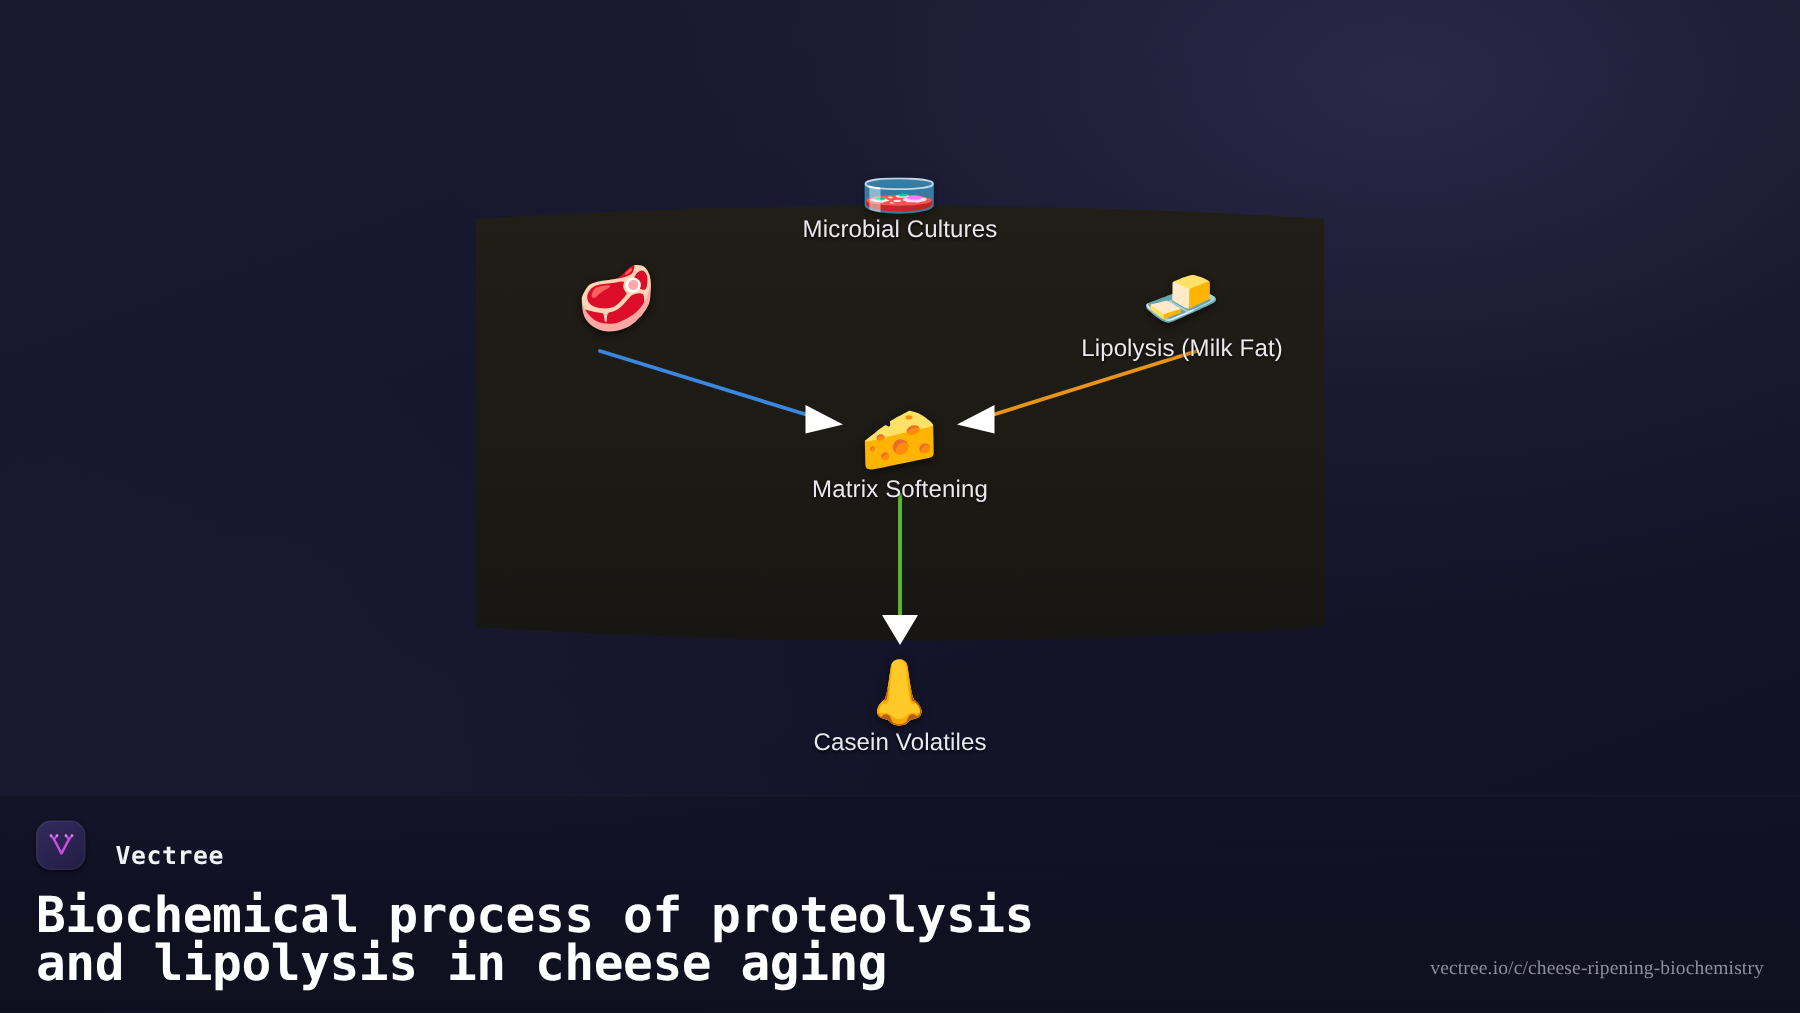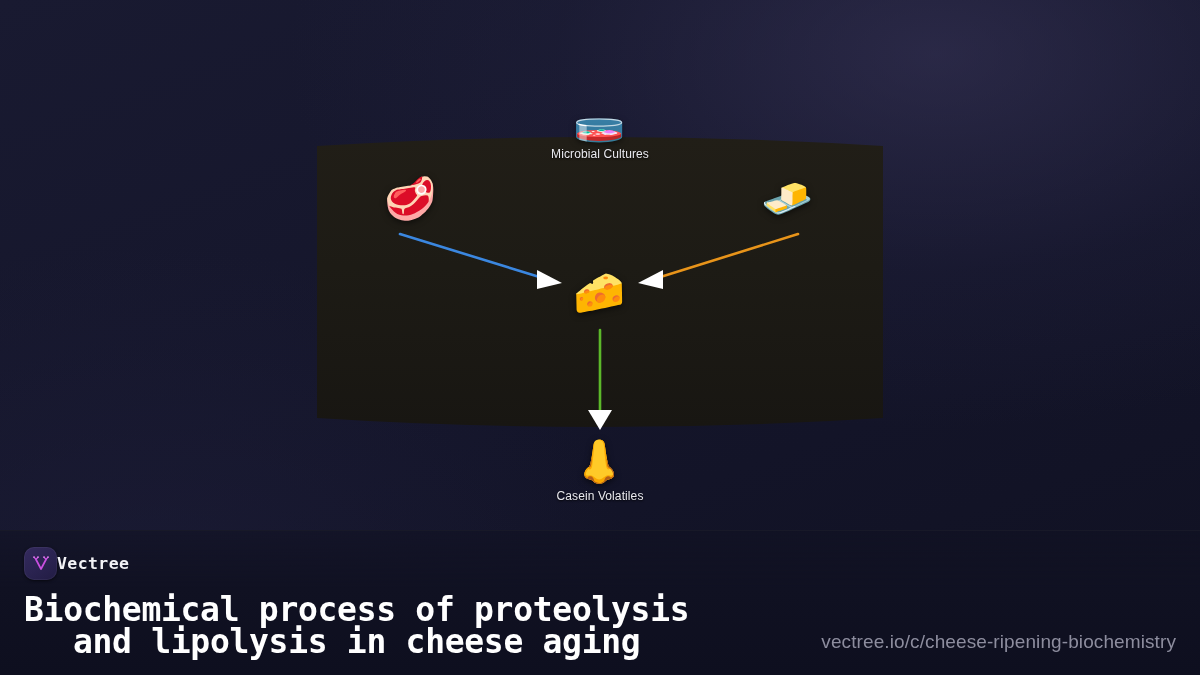--- a/index.html
+++ b/index.html
@@ -39,66 +39,65 @@
     font-size:42px;
     line-height:48px;
     height:48px;
     display:block;
     font-family:"DejaVu Sans", sans-serif;
     filter:drop-shadow(0 2px 3px rgba(0,0,0,0.55));
   }
   .node-label {
     display:block;
     margin-top:3px;
-    font-size:12px;
+    font-size:16px;
     line-height:14px;
     color:#e9e9ef;
     font-family:"Liberation Sans", sans-serif;
     letter-spacing:0.1px;
     text-shadow:0 1px 2px rgba(0,0,0,0.85);
     white-space:nowrap;
   }
 
   
   #footer {
     position:absolute;
     left:0; right:0; bottom:0;
     height:145px;
     border-top:1px solid rgba(255,255,255,0.045);
     background:linear-gradient(180deg, rgba(16,17,34,0.55) 0%, #101122 40%, #0e0f1f 100%);
   }
   #brand-row {
     position:absolute; left:24px; top:16px;
-    display:flex; align-items:center; gap:0;
+    display:flex; align-items:flex-end; gap:20px;
   }
   #brand-logo {
     width:33px; height:33px; border-radius:10px;
     background:linear-gradient(145deg, #342a5e 0%, #2a2350 55%, #221c44 100%);
     box-shadow:0 1px 3px rgba(0,0,0,0.6), inset 0 0 0 1px rgba(255,255,255,0.05);
     display:flex; align-items:center; justify-content:center;
   }
   #brand-name {
     font-family:"DejaVu Sans Mono", monospace;
     font-size:16.5px; font-weight:bold;
     color:#f2f2f6; letter-spacing:0.4px;
   }
   #page-title {
     position:absolute; left:24px; top:63px;
     font-family:"DejaVu Sans Mono", monospace;
     font-size:33px; font-weight:bold;
     line-height:32px;
     color:#ffffff;
     letter-spacing:-0.3px;
     white-space:pre-line;
-    text-align:center;
   }
   #page-url {
     position:absolute; right:24px; bottom:22px;
-    font-family:Liberation Sans, sans-serif;
-    font-size:19px;
+    font-family:Liberation Serif, serif;
+    font-size:13px;
     color:#8d8d9e;
     letter-spacing:0.1px;
   }
 </style>
 </head>
 <body>
 
 <div id="bg-glow"></div>
 
 <div id="canvas">
@@ -138,24 +137,26 @@
     <span class="node-emoji">🧫</span>
     <span class="node-label">Microbial Cultures</span>
   </div>
 
   <div class="node" style="left:411px; top:175px;">
     <span class="node-emoji">🥩</span>
   </div>
 
   <div class="node" style="left:788px; top:175px;">
     <span class="node-emoji">🧈</span>
+    <span class="node-label">Lipolysis (Milk Fat)</span>
   </div>
 
   <div class="node" style="left:600px; top:269px;">
     <span class="node-emoji">🧀</span>
+    <span class="node-label">Matrix Softening</span>
   </div>
 
   <div class="node" style="left:600px; top:438px;">
     <span class="node-emoji">👃</span>
     <span class="node-label">Casein Volatiles</span>
   </div>
 
 </div>
 
 <div id="footer">

